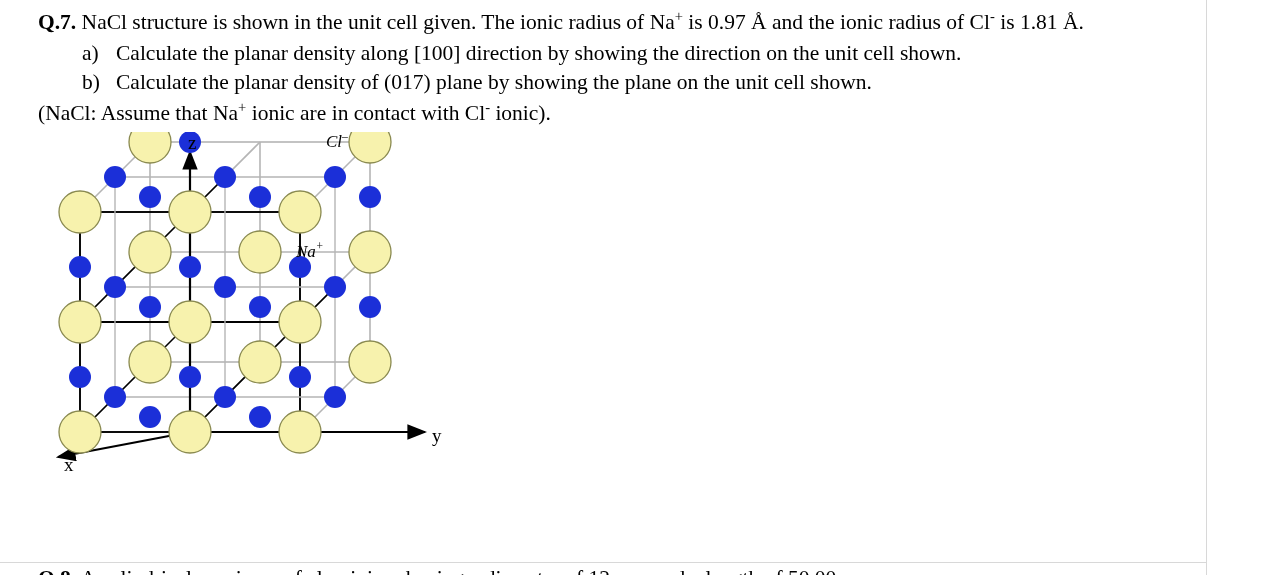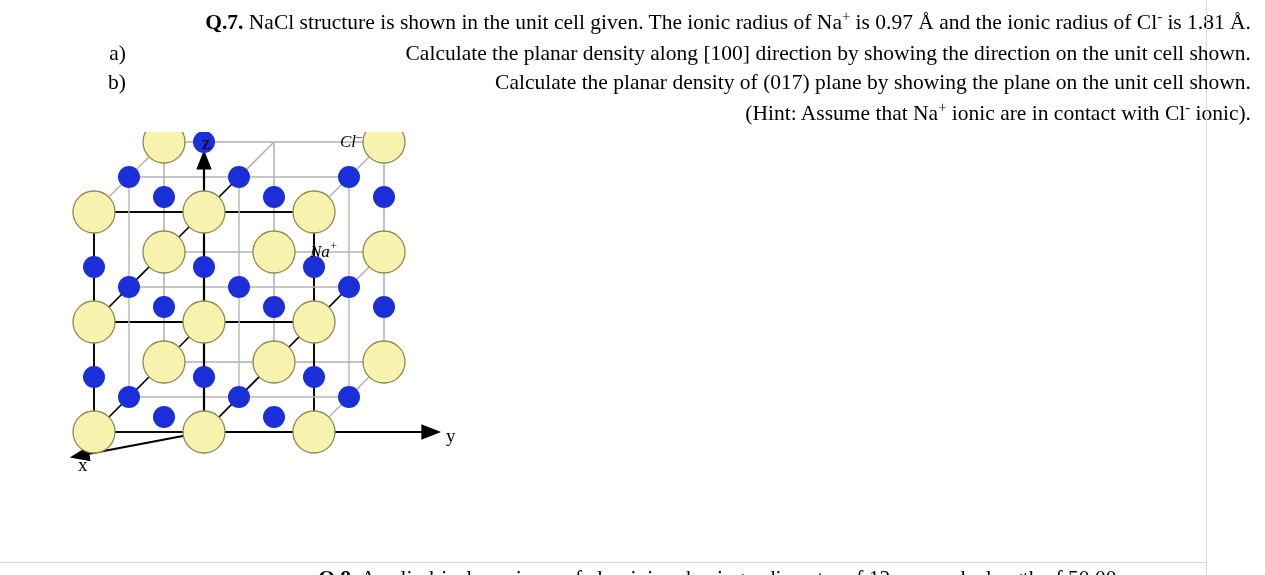--- a/index.html
+++ b/index.html
@@ -13,22 +13,21 @@
     font-family: "Liberation Serif", serif;
     color: #000000;
     overflow: hidden;
     position: relative;
   }
   .page {
     position: relative;
     width: 1265px;
     height: 539px;
     box-sizing: border-box;
-    padding: 8px 14px 0 52px;
-    text-align: right;
+    padding: 8px 14px 0 38px;
   }
   .right-rule {
     position: absolute;
     top: 0;
     left: 1206px;
     width: 1px;
     height: 575px;
     background: #d8d8d8;
   }
   .bottom-rule {
@@ -130,21 +129,21 @@
       <span class="marker">a)</span>
       <span class="body">Calculate the planar density along [100] direction by showing the direction on the unit cell shown.</span>
     </li>
     <li class="sub-item">
       <span class="marker">b)</span>
       <span class="body">Calculate the planar density of (017) plane by showing the plane on the unit cell shown.</span>
     </li>
   </ul>
 
   <p class="hint">
-    <span>(Hint: Assume that Na</span><sup>+</sup><span> ionic are in contact with Cl</span><sup>-</sup><span> ionic).</span>
+    <span>(NaCl: Assume that Na</span><sup>+</sup><span> ionic are in contact with Cl</span><sup>-</sup><span> ionic).</span>
   </p>
 
   <div class="figure-wrap">
     <svg width="440" height="335" viewBox="0 0 440 335">
       <defs>
         <marker id="arrowhead" markerWidth="9" markerHeight="7" refX="8" refY="3.5" orient="auto">
           <polygon points="0 0, 9 3.5, 0 7" fill="#000"></polygon>
         </marker>
       </defs>
 

